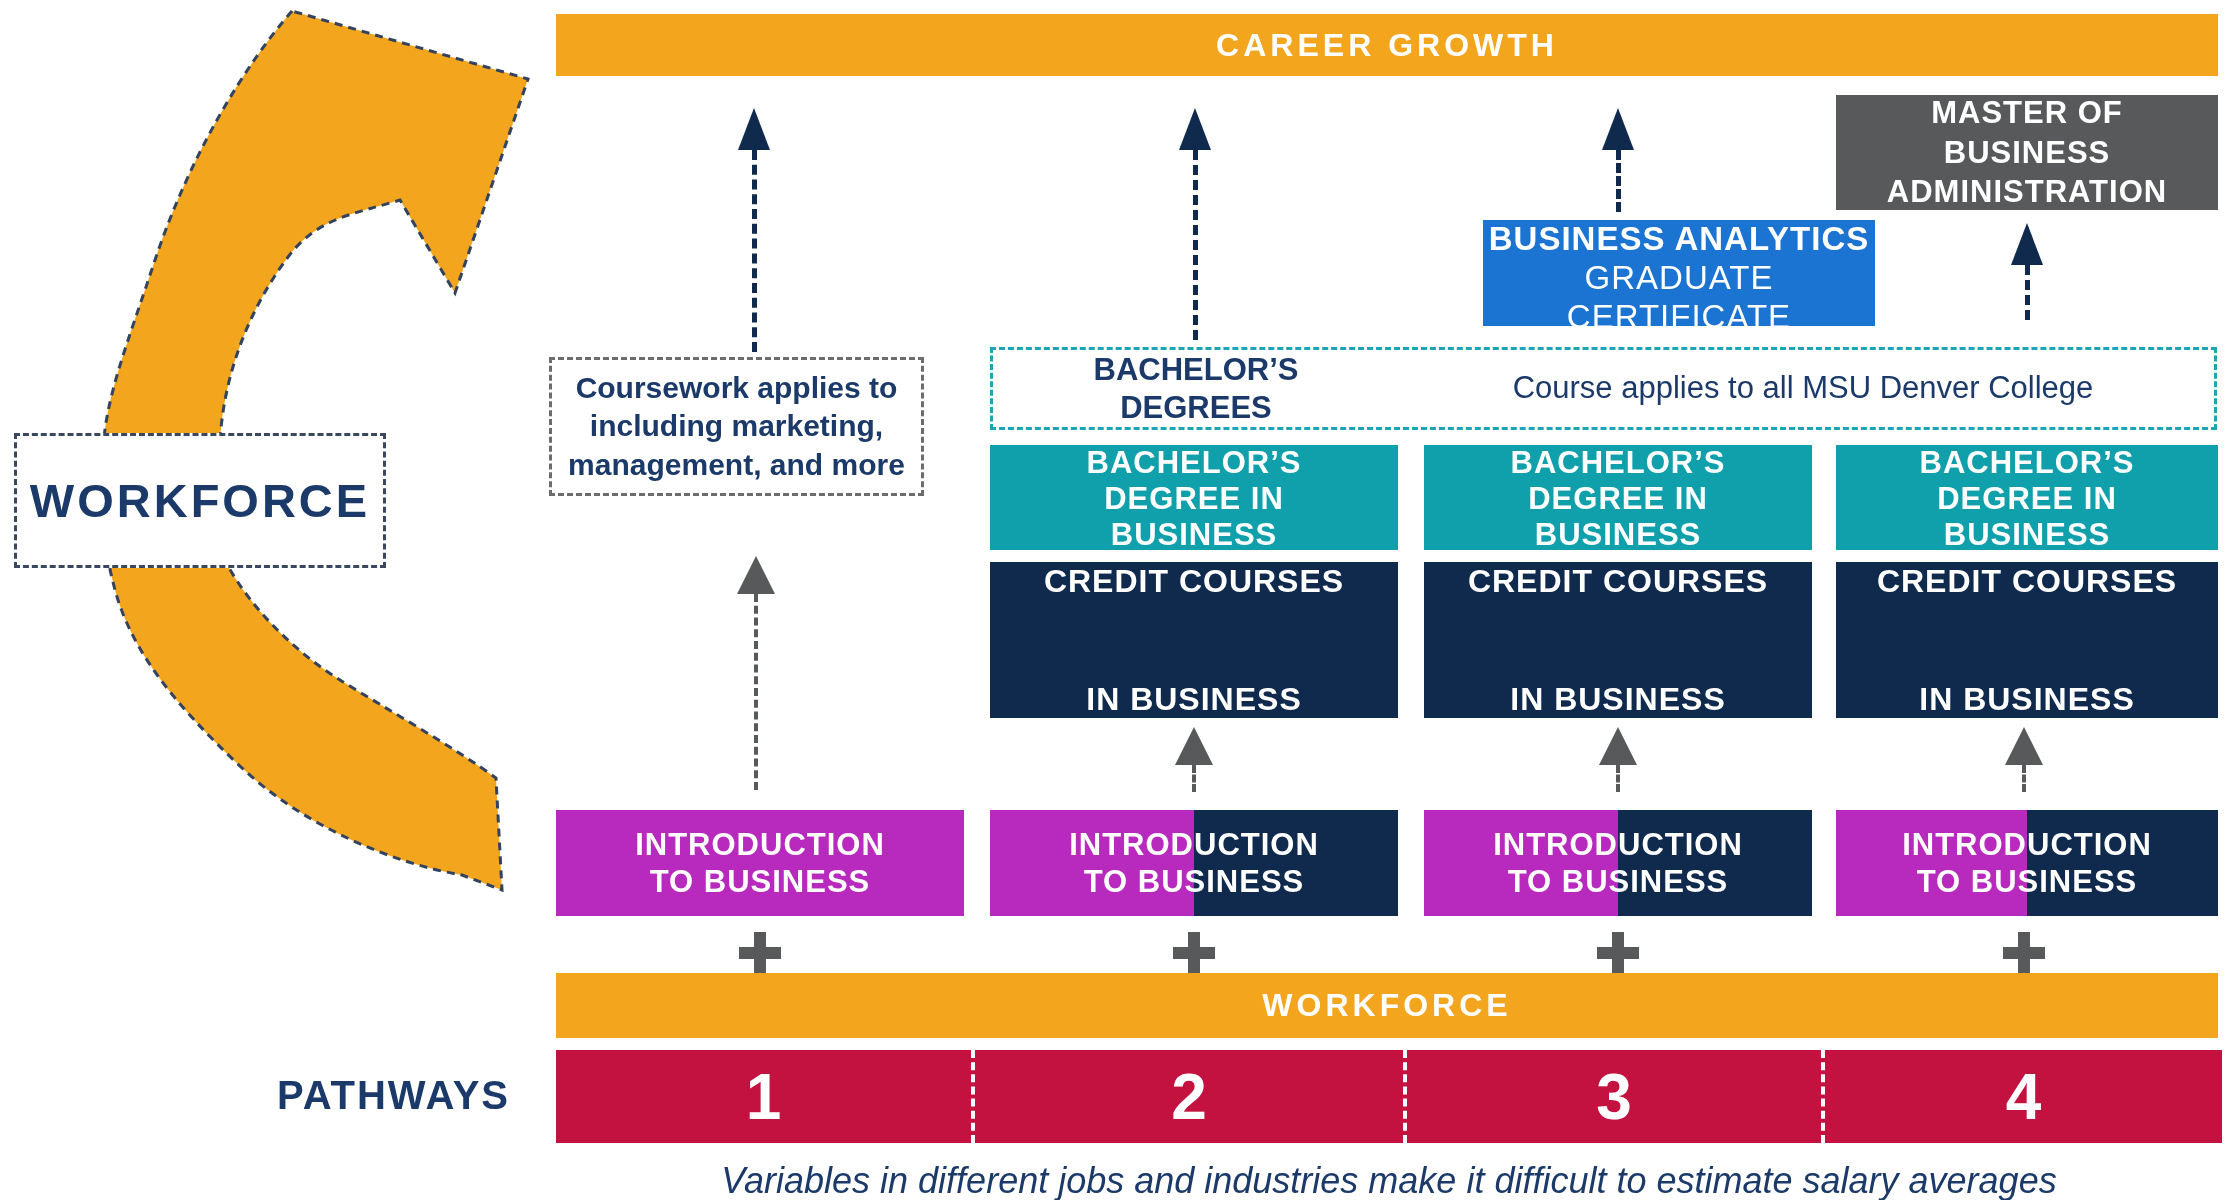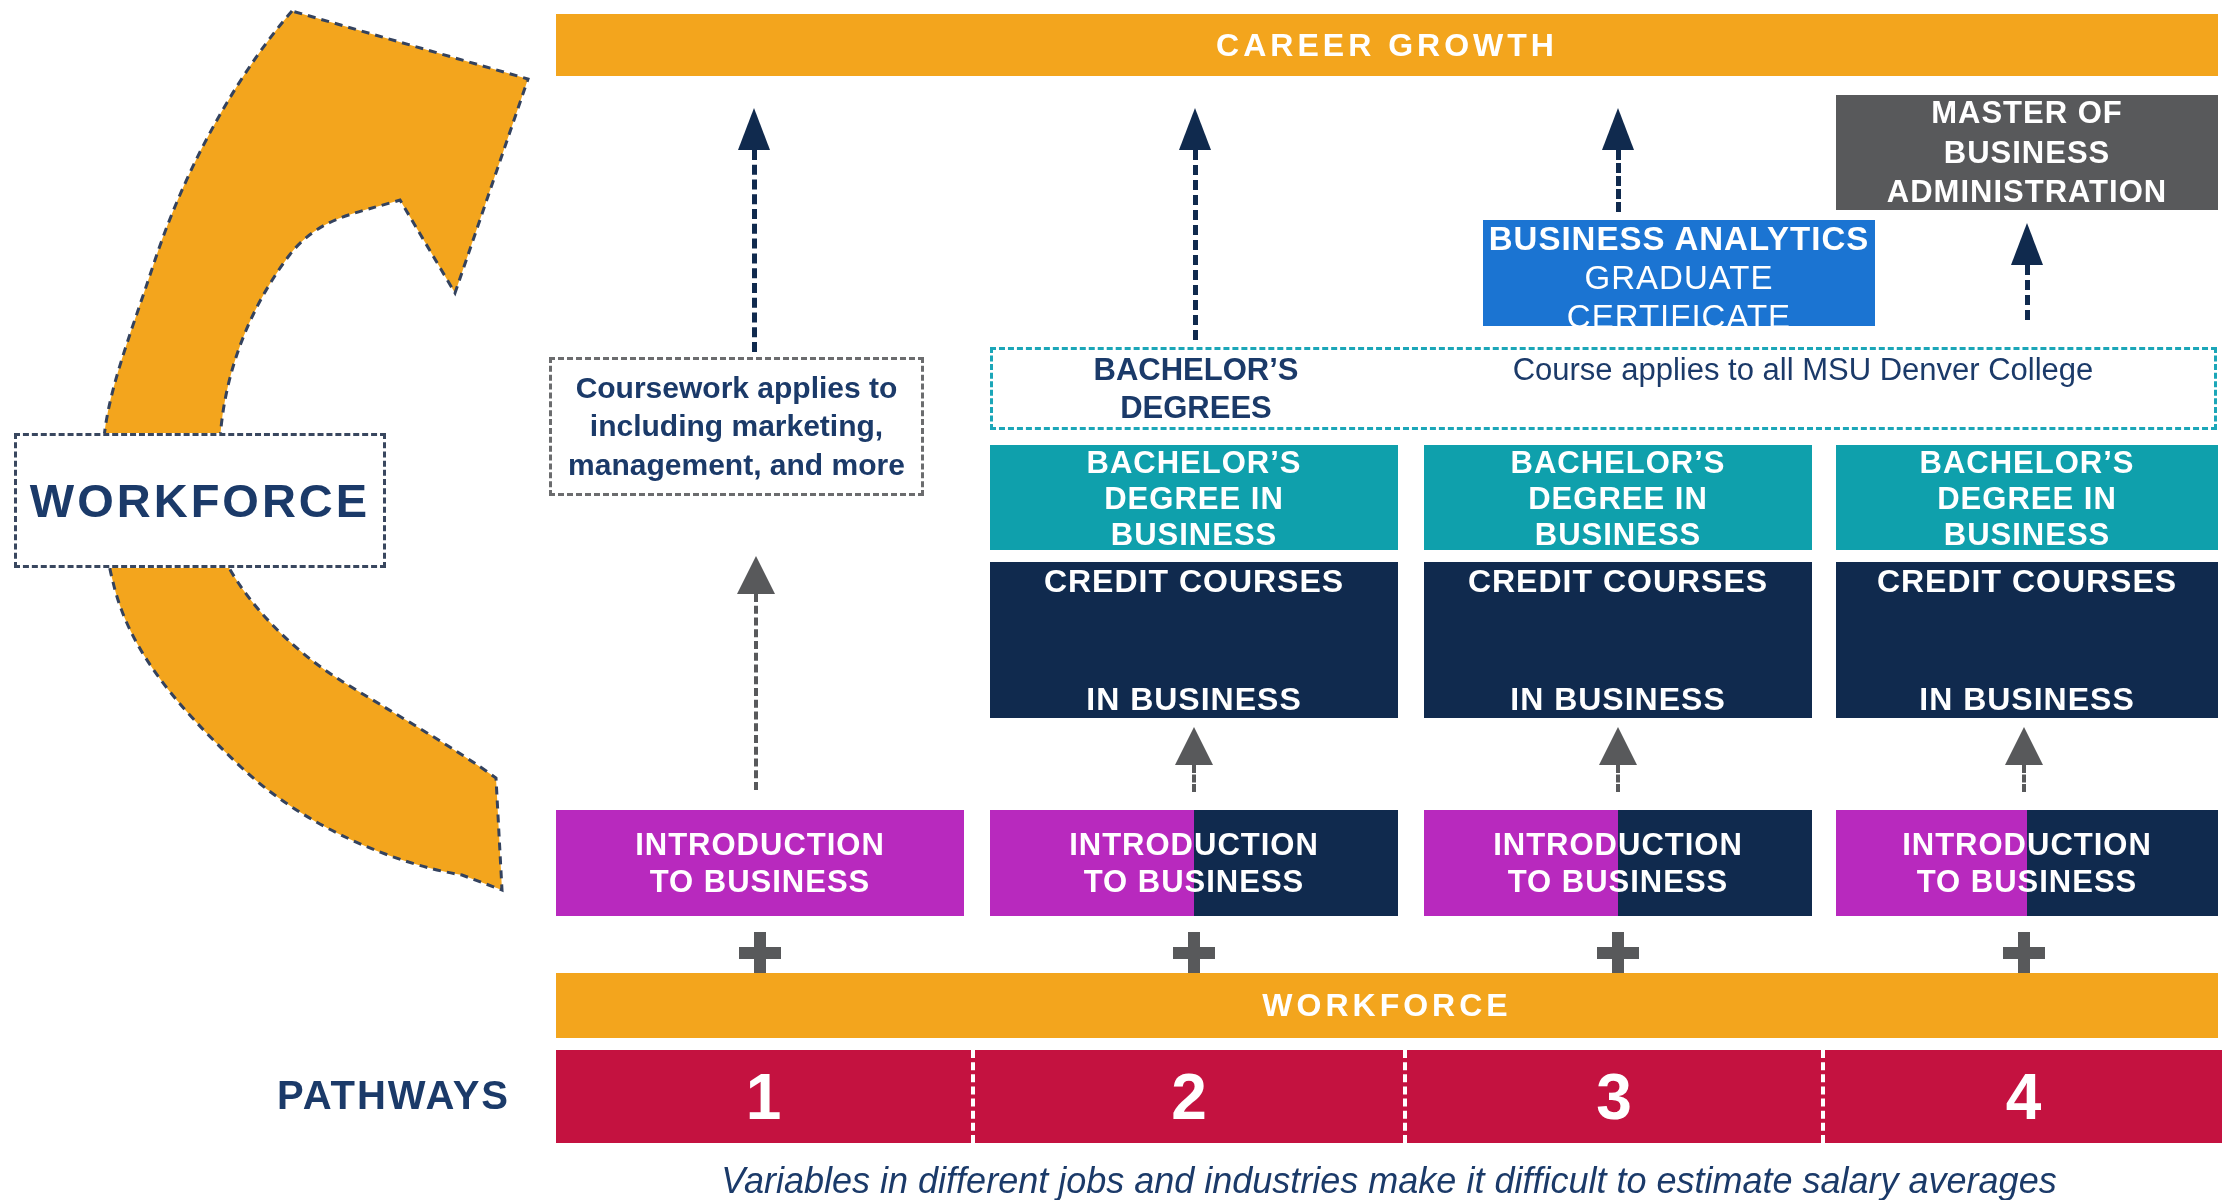--- a/index.html
+++ b/index.html
@@ -14,21 +14,21 @@
   .box{display:flex;flex-direction:column;align-items:center;justify-content:space-between;color:#fff;text-align:center;font-weight:bold;}
   .teal-box{background:var(--teal);font-size:31px;line-height:1.16;letter-spacing:1px;}
   .credit-box{background:var(--navy);font-size:32px;line-height:1.2;letter-spacing:1px;}
   .mba-box{background:var(--gray);font-size:31px;line-height:1.16;letter-spacing:1px;}
   .cert-box{background:var(--blue);font-size:33px;line-height:1.18;letter-spacing:1px;}
   .cert-box .light{font-weight:400;}
   .line{display:block;}
   .dashed-note{border:3px dashed #6b6c6e;color:var(--navytext);font-weight:bold;font-size:30px;line-height:1.27;display:flex;flex-direction:column;justify-content:center;text-align:center;background:#fff;}
   .teal-dashed{border:3px dashed var(--tealborder);background:#fff;}
   .bd-label{color:var(--navytext);font-weight:bold;font-size:31px;line-height:1.2;text-align:center;display:flex;flex-direction:column;justify-content:center;}
-  .course-note{color:var(--navytext);font-weight:400;font-size:31px;line-height:1.3;text-align:center;display:flex;flex-direction:row;justify-content:center;}
+  .course-note{color:var(--navytext);font-weight:400;font-size:31px;line-height:1.3;text-align:center;display:flex;flex-direction:column;justify-content:center;}
   .stem-navy{width:0;border-left:5px dashed var(--navy);}
   .head-navy{width:0;height:0;border-left:16px solid transparent;border-right:16px solid transparent;border-bottom:42px solid var(--navy);}
   .stem-gray{width:0;border-left:4px dashed var(--gray);}
   .head-gray{width:0;height:0;border-left:19px solid transparent;border-right:19px solid transparent;border-bottom:38px solid var(--gray);}
   .plus{width:42px;height:42px;}
   .plus::before{content:"";position:absolute;left:0;top:15px;width:42px;height:12px;background:var(--gray);}
   .plus::after{content:"";position:absolute;left:15px;top:0;width:12px;height:42px;background:var(--gray);}
   .intro{overflow:hidden;}
   .intro .half{position:absolute;top:0;bottom:0;}
   .intro .txt{position:absolute;inset:0;display:flex;flex-direction:column;align-items:center;justify-content:center;color:#fff;font-weight:bold;font-size:31px;line-height:1.2;letter-spacing:1px;text-align:center;}

